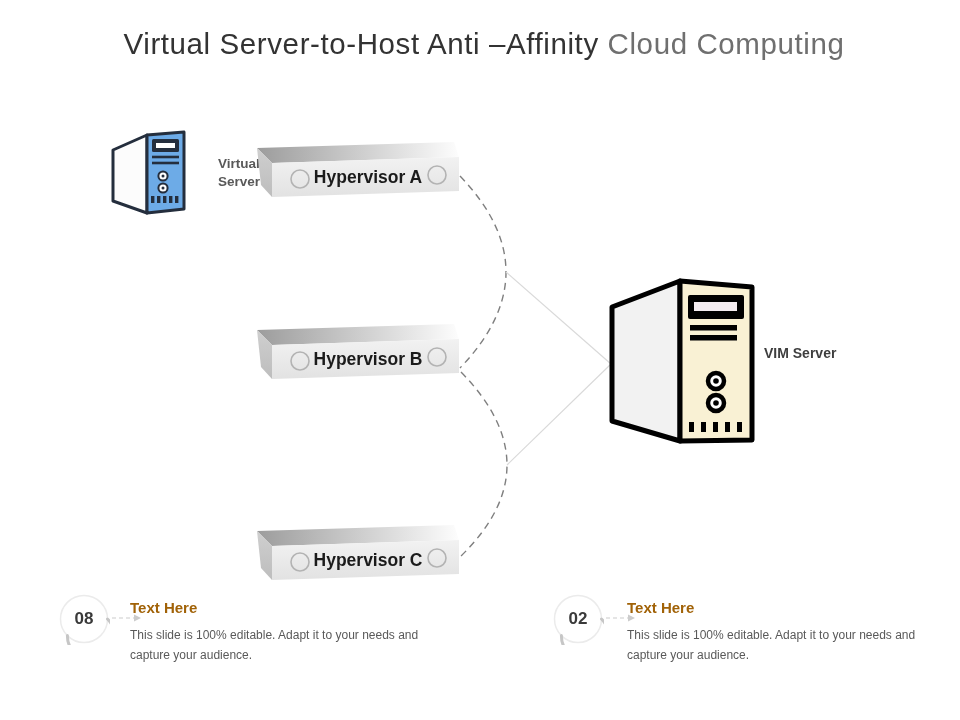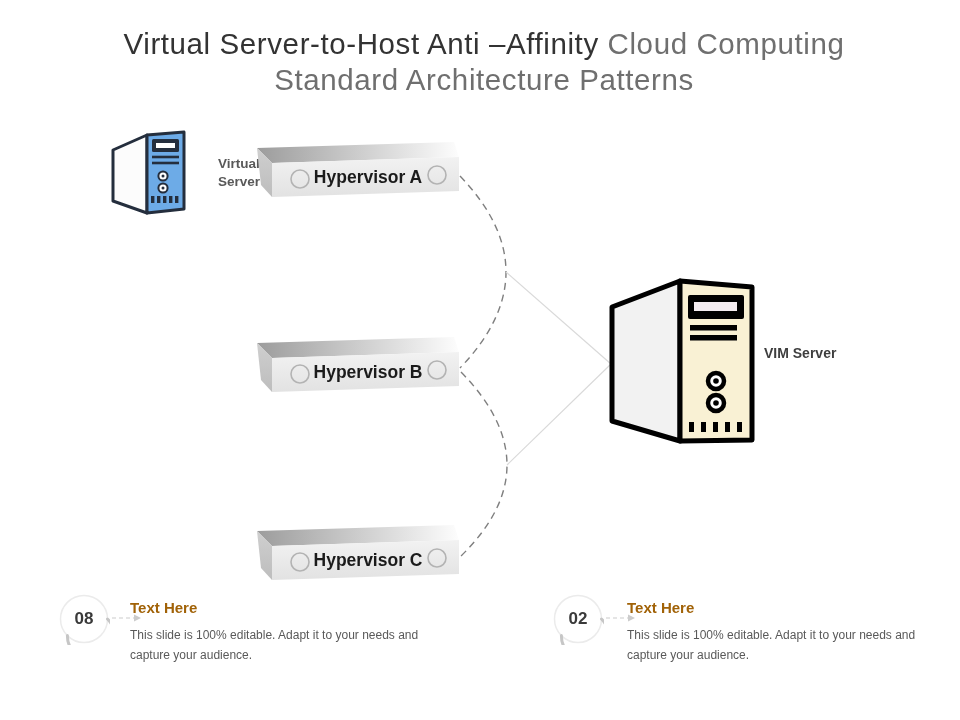--- a/index.html
+++ b/index.html
@@ -54,21 +54,21 @@
   <path d="M 460 176 Q 552 272 460 368" fill="none" stroke="#7f7f7f" stroke-width="1.4" stroke-dasharray="7 5"></path>
   <path d="M 461 372 Q 553 466 461 556" fill="none" stroke="#7f7f7f" stroke-width="1.4" stroke-dasharray="7 5"></path>
   <line x1="506" y1="272" x2="611" y2="364" stroke="#d9d9d9" stroke-width="1.2"></line>
   <line x1="507" y1="465" x2="611" y2="364" stroke="#d9d9d9" stroke-width="1.2"></line>
   <line x1="112" y1="618" x2="134" y2="618" stroke="#cccccc" stroke-width="1.2" stroke-dasharray="4 3"></line>
   <polygon points="134,614.5 141,618 134,621.5" fill="#cccccc"></polygon>
   <line x1="606" y1="618" x2="628" y2="618" stroke="#cccccc" stroke-width="1.2" stroke-dasharray="4 3"></line>
   <polygon points="628,614.5 635,618 628,621.5" fill="#cccccc"></polygon>
 </svg>
 
-<h1 class="title"><span class="t-dark">Virtual Server-to-Host Anti –Affinity</span> <span class="t-gray">Cloud Computing</span><br><span class="t-gray">Standard Architecture Patterns</span></h1>
+<h1 class="title"><span class="t-dark">Virtual Server-to-Host Anti –Affinity</span> <span class="t-gray">Cloud Computing</span><br></h1>
 
 <svg class="abs" style="left:106px;top:126px" width="84" height="92">
   <polygon points="41,9 7,24 7,75 41,87" fill="#fcfcfc" stroke="#242e3d" stroke-width="3" stroke-linejoin="round"></polygon>
   <polygon points="41,9 78,6 78,83 41,87" fill="#6dabe7" stroke="#242e3d" stroke-width="3" stroke-linejoin="round"></polygon>
   <rect x="46" y="13" width="27" height="13" rx="1.5" fill="#242e3d"></rect>
   <rect x="50" y="17" width="19" height="5" fill="#ffffff"></rect>
   <line x1="46" y1="31" x2="73" y2="31" stroke="#242e3d" stroke-width="2.6"></line>
   <line x1="46" y1="37" x2="73" y2="37" stroke="#242e3d" stroke-width="2.6"></line>
   <circle cx="57" cy="50" r="4.6" fill="#ffffff" stroke="#242e3d" stroke-width="2"></circle>
   <circle cx="57" cy="50" r="1.5" fill="#242e3d"></circle>
@@ -87,21 +87,21 @@
 <div class="bar" style="left:256px;top:141px">
   <svg width="204" height="58">
     <polygon points="16,22 1,7 198,1 203,16" fill="url(#gTop)"></polygon>
     <polygon points="1,7 16,22 16,56 5,44" fill="url(#gCap)"></polygon>
     <polygon points="16,22 203,16 203,50 16,56" fill="url(#gFront)"></polygon>
     <circle cx="44" cy="38" r="9" fill="none" stroke="#b3b3b3" stroke-width="1.6"></circle>
     <circle cx="181" cy="34" r="9" fill="none" stroke="#b3b3b3" stroke-width="1.6"></circle>
     <text x="112" y="42" text-anchor="middle">Hypervisor A</text>
   </svg>
 </div>
-<div class="bar" style="left:256px;top:336px">
+<div class="bar" style="left:256px;top:323px">
   <svg width="204" height="58">
     <polygon points="16,22 1,7 198,1 203,16" fill="url(#gTop)"></polygon>
     <polygon points="1,7 16,22 16,56 5,44" fill="url(#gCap)"></polygon>
     <polygon points="16,22 203,16 203,50 16,56" fill="url(#gFront)"></polygon>
     <circle cx="44" cy="38" r="9" fill="none" stroke="#b3b3b3" stroke-width="1.6"></circle>
     <circle cx="181" cy="34" r="9" fill="none" stroke="#b3b3b3" stroke-width="1.6"></circle>
     <text x="112" y="42" text-anchor="middle">Hypervisor B</text>
   </svg>
 </div>
 <div class="bar" style="left:256px;top:524px">

